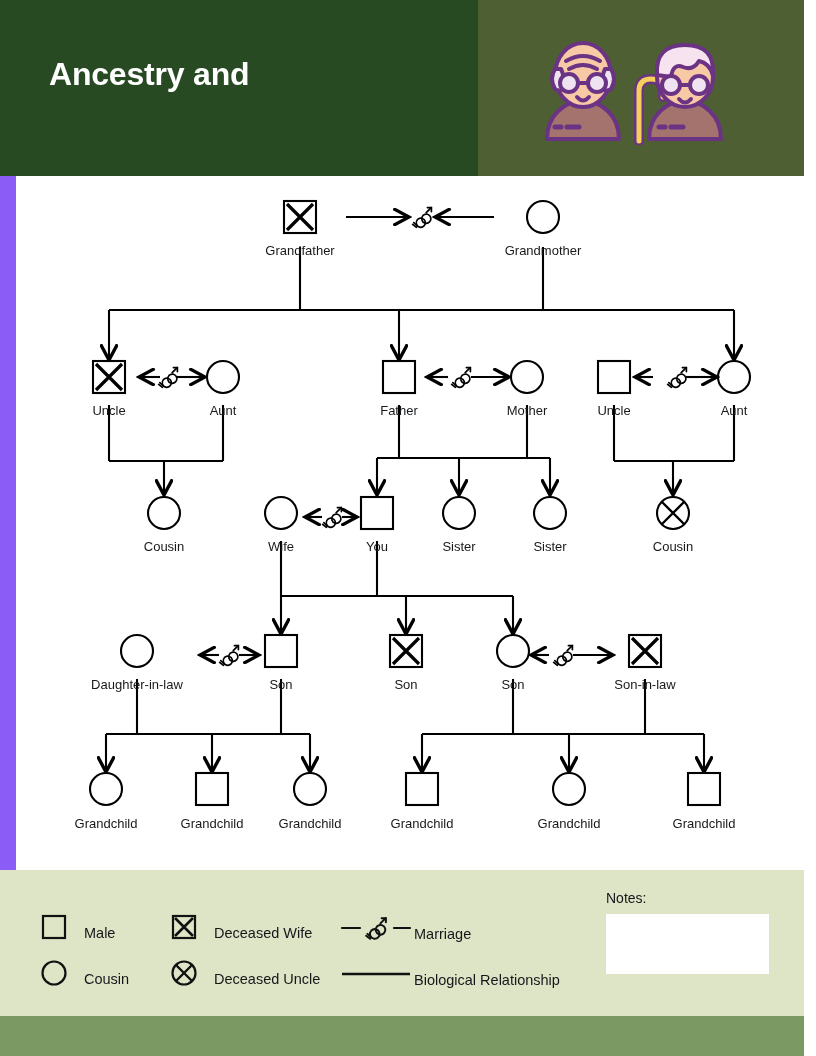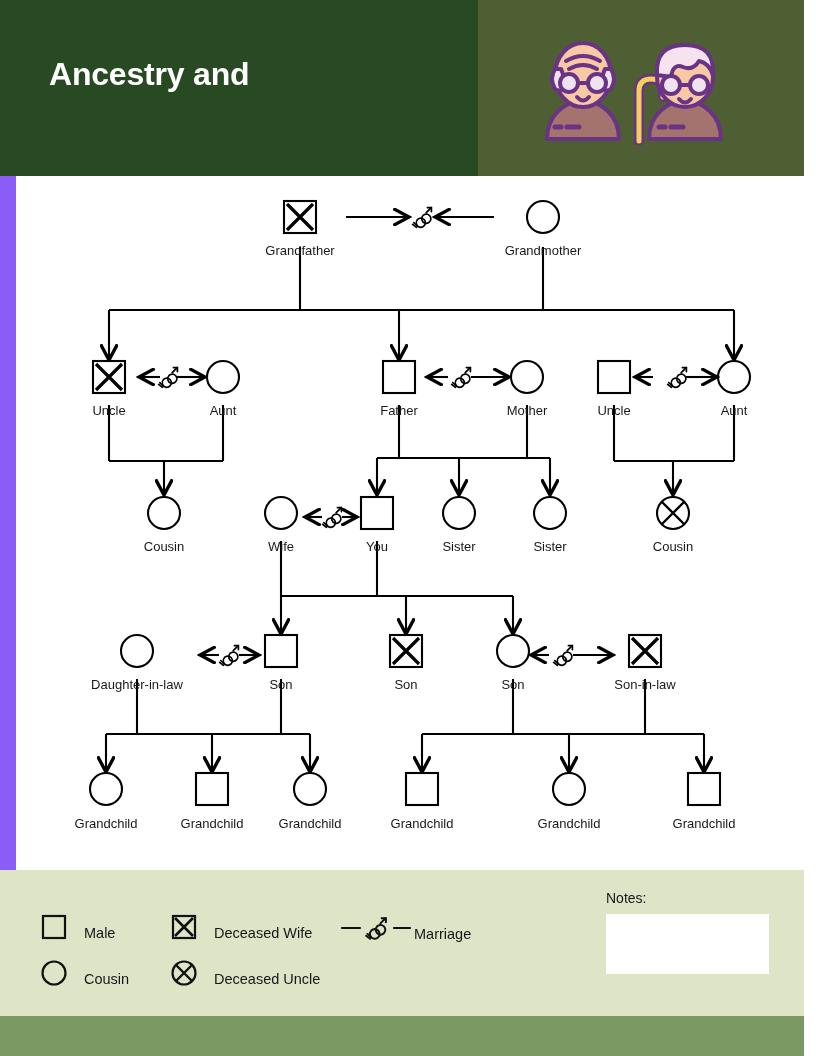--- a/index.html
+++ b/index.html
@@ -324,20 +324,28 @@
         </div>
         <div class="legend-cell c2">
           <span class="legend-sym">
             <svg width="28" height="28">
               <circle cx="14" cy="14" r="11.5" fill="none" stroke="#111" stroke-width="2.2"></circle>
               <path d="M6,6 L22,22 M22,6 L6,22" stroke="#111" stroke-width="2.4" fill="none"></path>
             </svg>
           </span>
           <span class="legend-lbl">Deceased Uncle</span>
         </div>
+        <div class="legend-cell c3">
+          <span class="legend-sym" style="width:74px">
+            <svg width="74" height="30">
+                <path d="M2,16 L70,16" stroke="#111" stroke-width="2.4" fill="none"></path>
+              </svg>
+          </span>
+          <span class="legend-lbl">Biological Relationship</span>
+        </div>
       </div>
 
     </div>
 
     <div class="notes">
       <div class="notes-label">Notes:</div>
       <div class="notes-box"></div>
     </div>
   </div>
 

